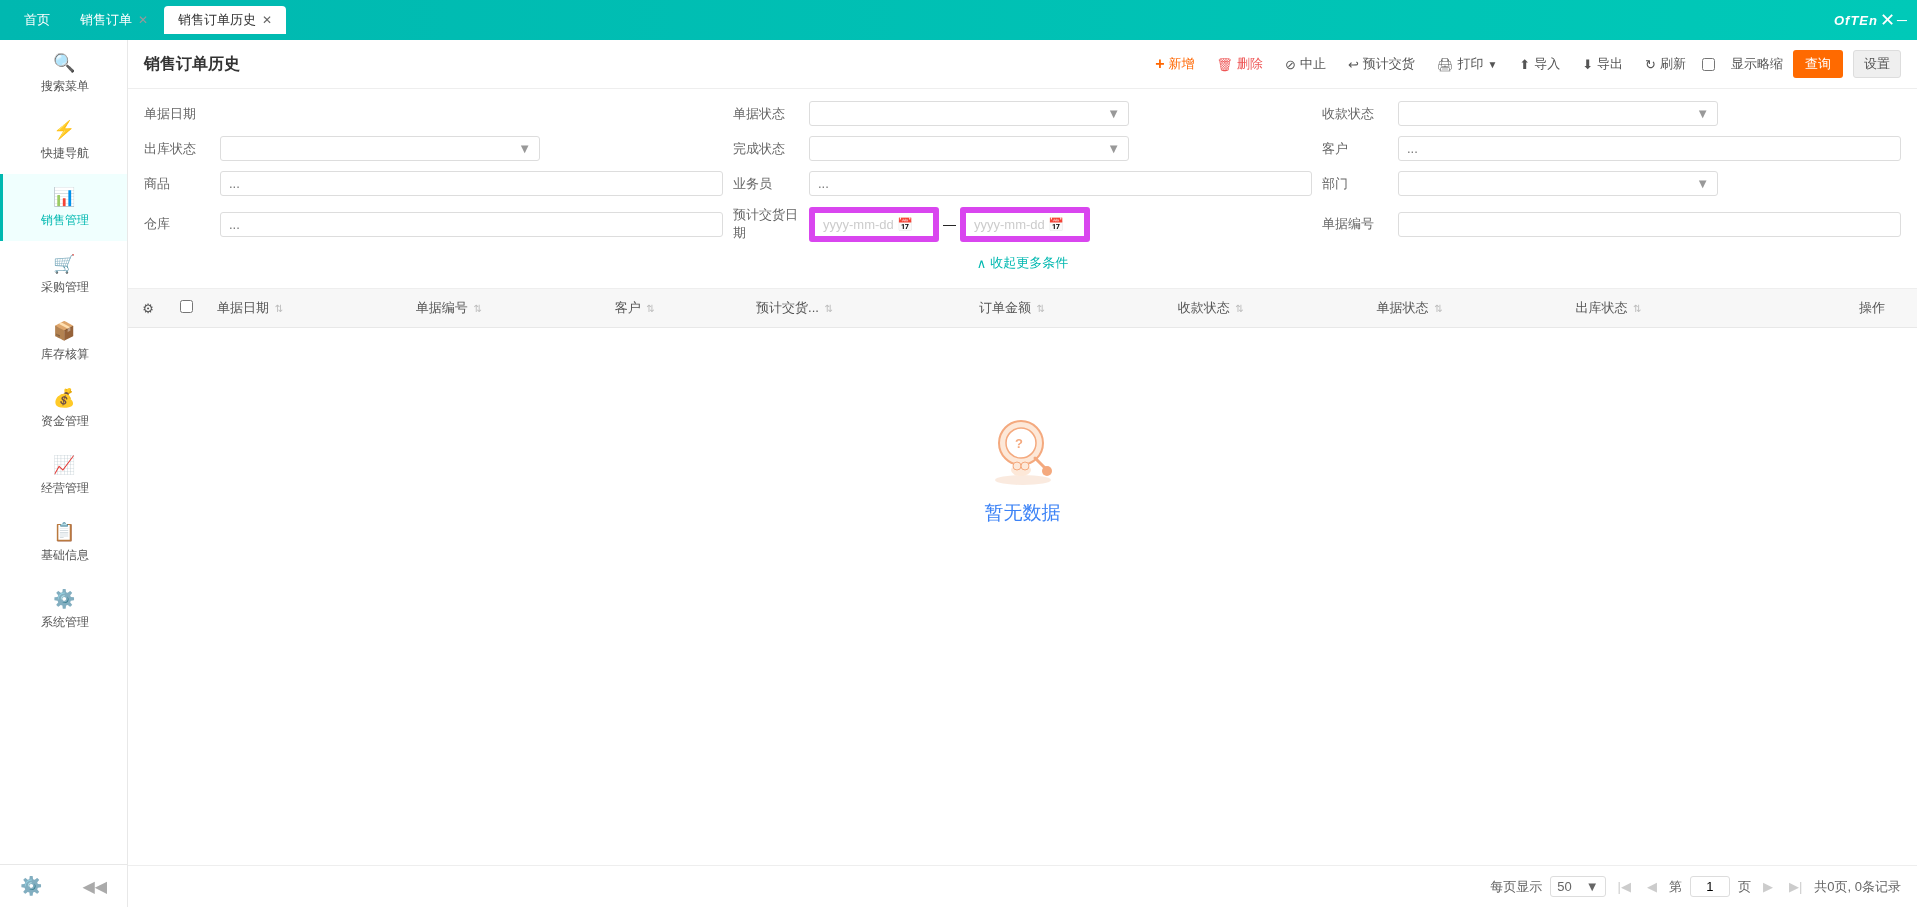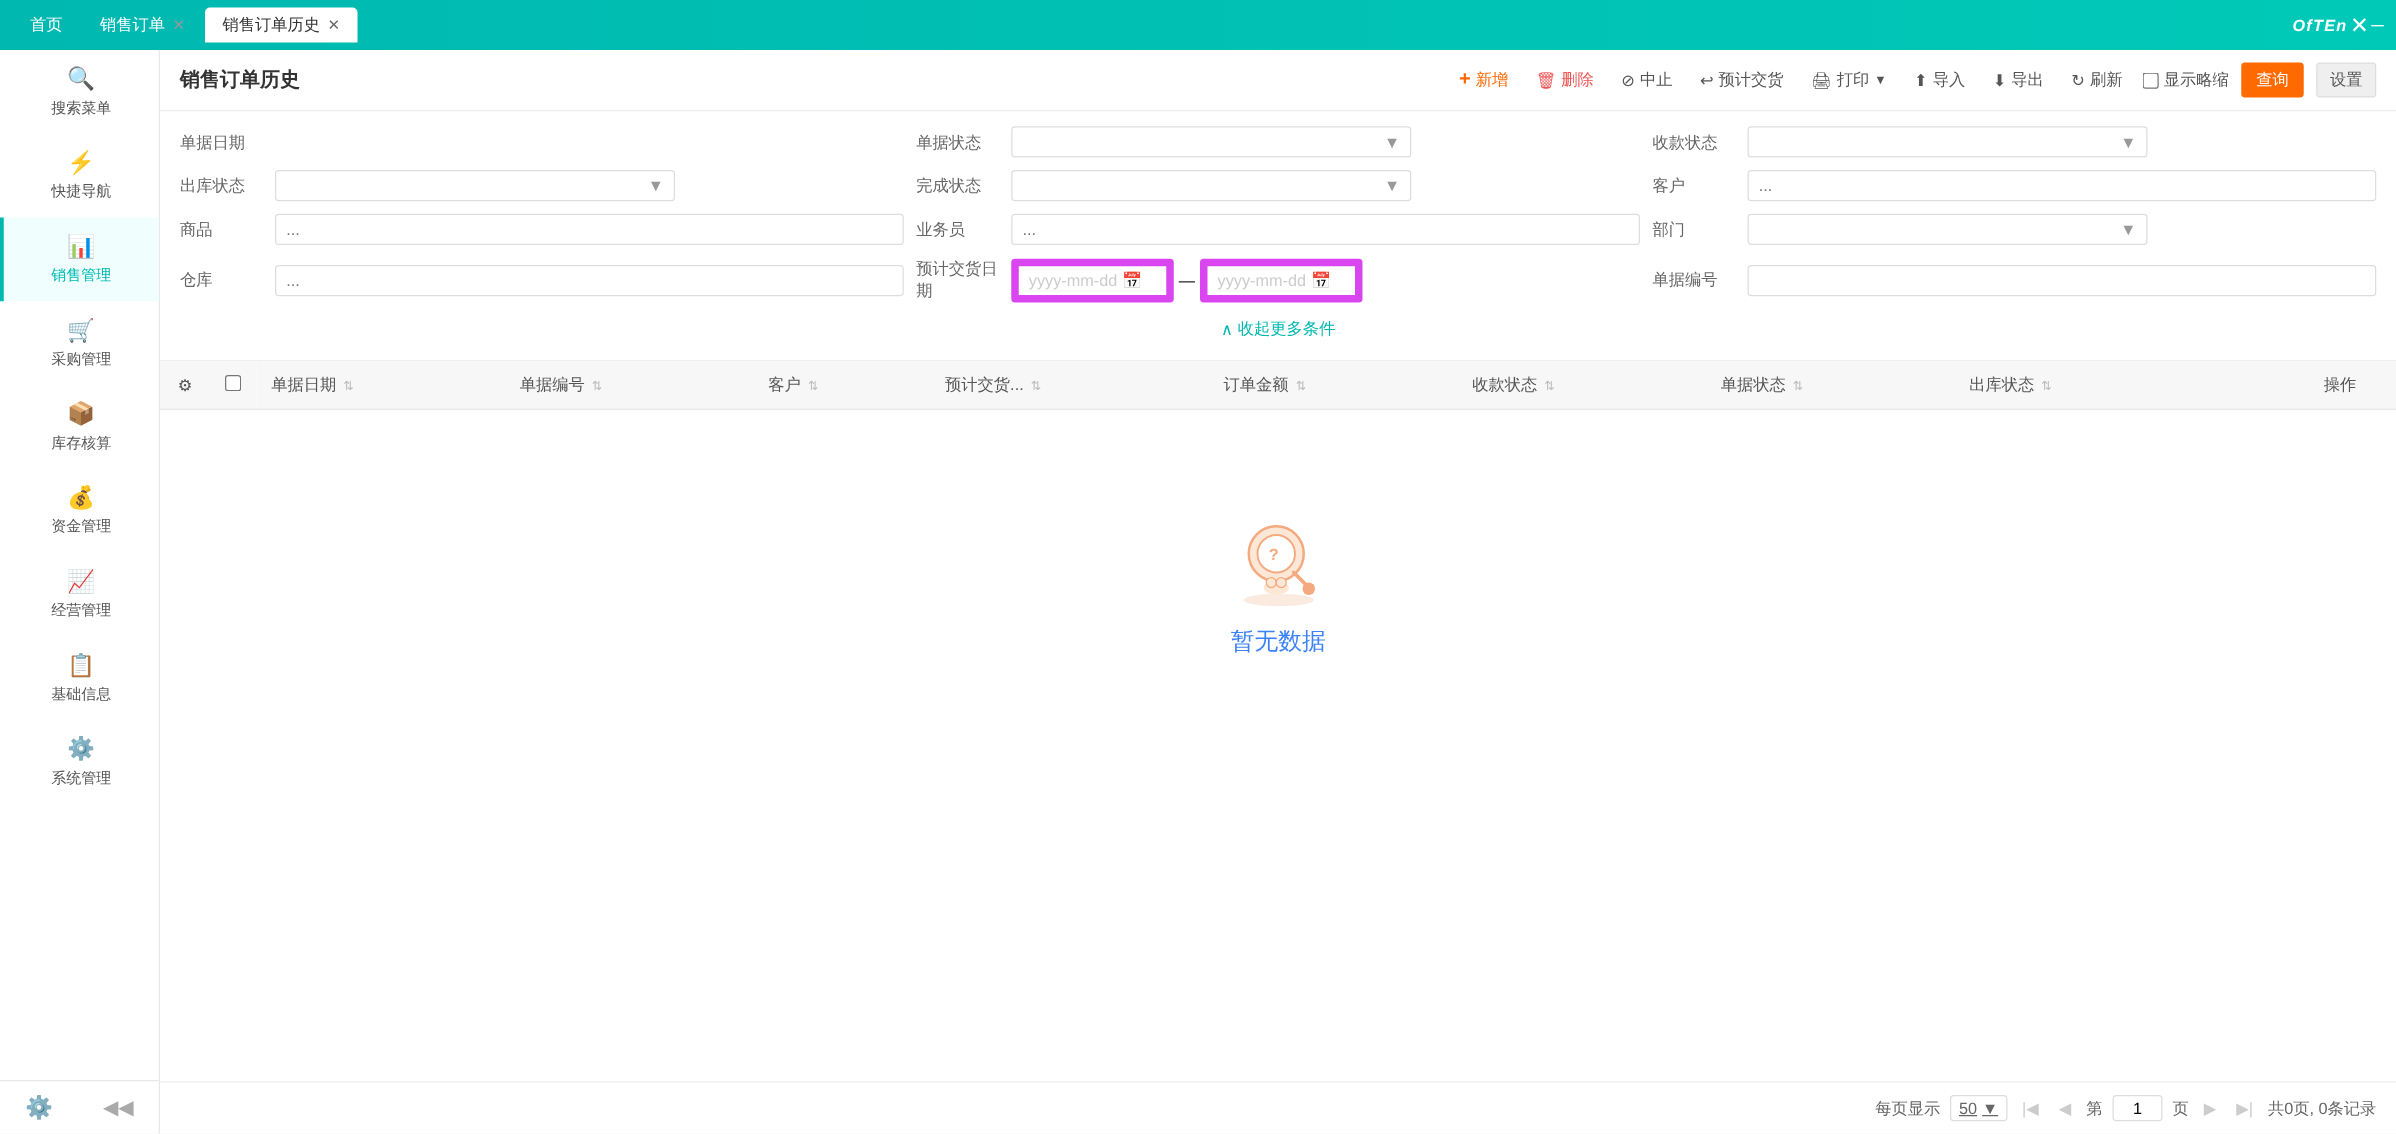--- a/index.html
+++ b/index.html
@@ -136,21 +136,21 @@
       color: #fff;
       padding: 5px 12px;
       border-radius: 3px;
       border: none;
       cursor: pointer;
       font-size: 13px;
     }
     .display-check {
       display: flex;
       align-items: center;
-      gap: 4px;
+      gap: 16px;
       cursor: pointer;
       color: #555;
     }
 
     
     .filter-area {
       padding: 12px 16px;
       border-bottom: 1px solid #eee;
       flex-shrink: 0;
     }
@@ -272,23 +272,22 @@
       color: #666;
       font-size: 13px;
       flex-shrink: 0;
     }
     .page-size-select {
       border: 1px solid #ddd;
       border-radius: 3px;
       padding: 2px 6px;
       display: flex;
       align-items: center;
-      gap: 4px;
-      cursor: pointer;
-      text-decoration: underline;
+      gap: 14px;
+      cursor: pointer;
     }
     .page-input {
       border: 1px solid #ddd;
       border-radius: 3px;
       padding: 2px 6px;
       width: 40px;
       text-align: center;
     }
     .page-btn {
       cursor: pointer;

